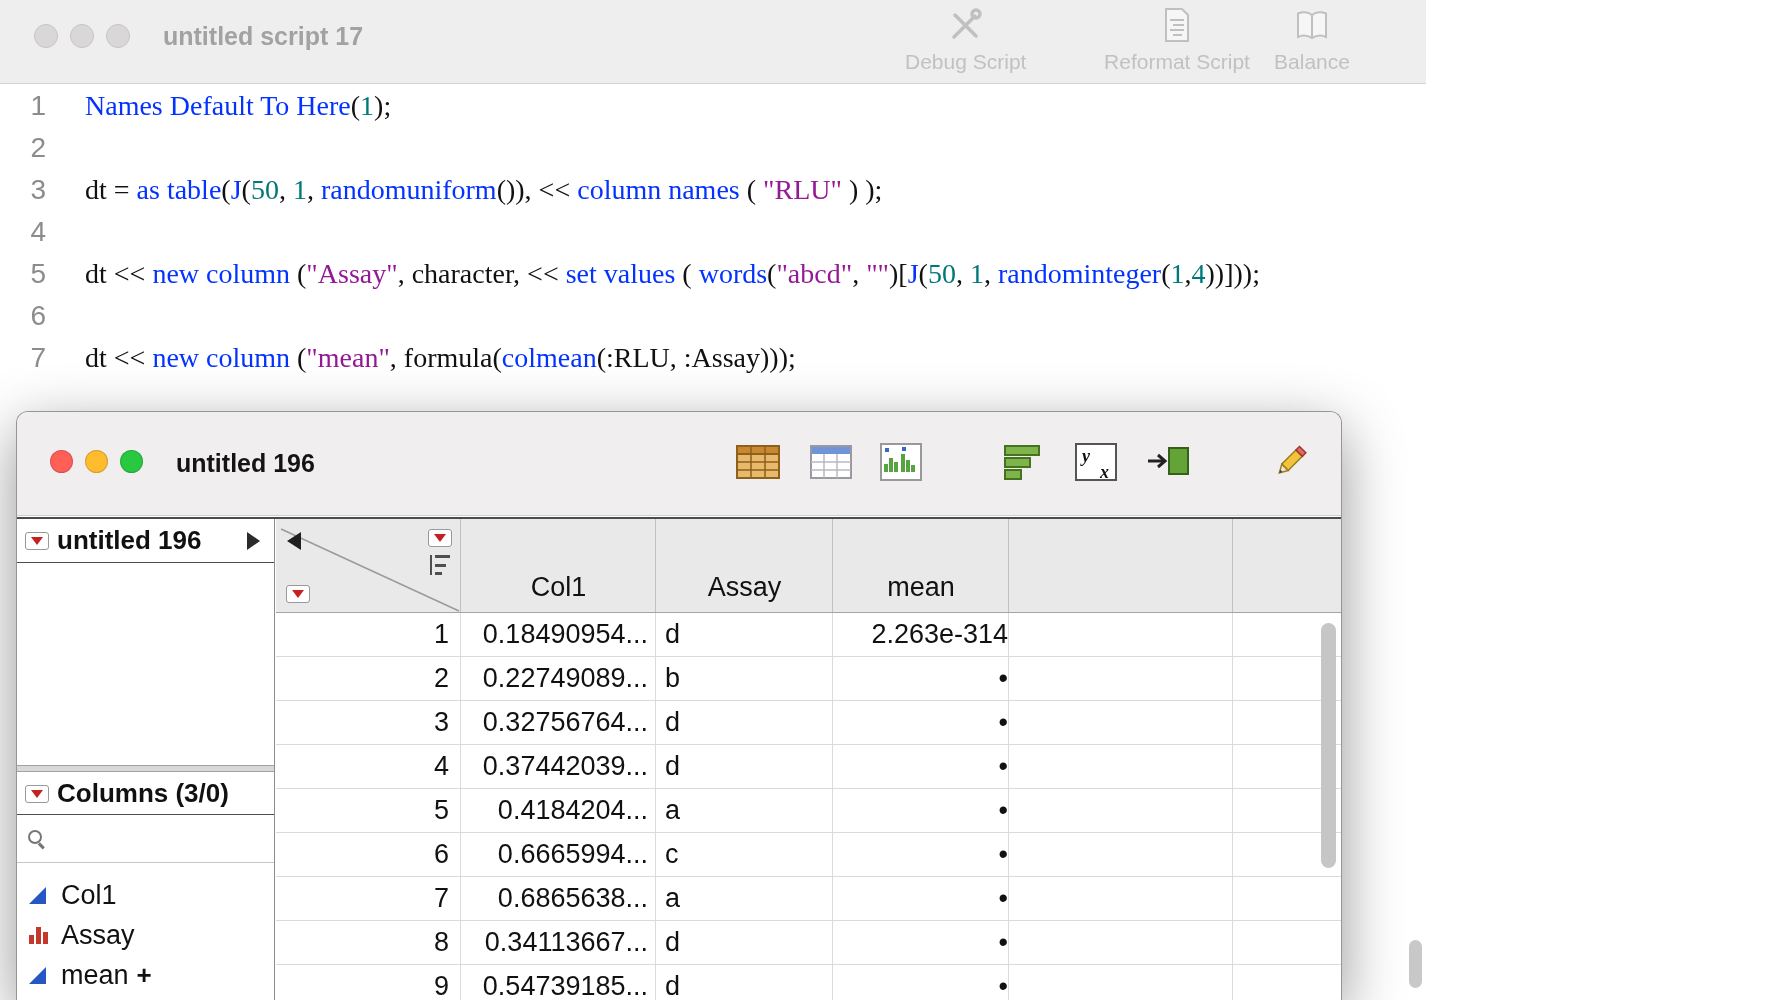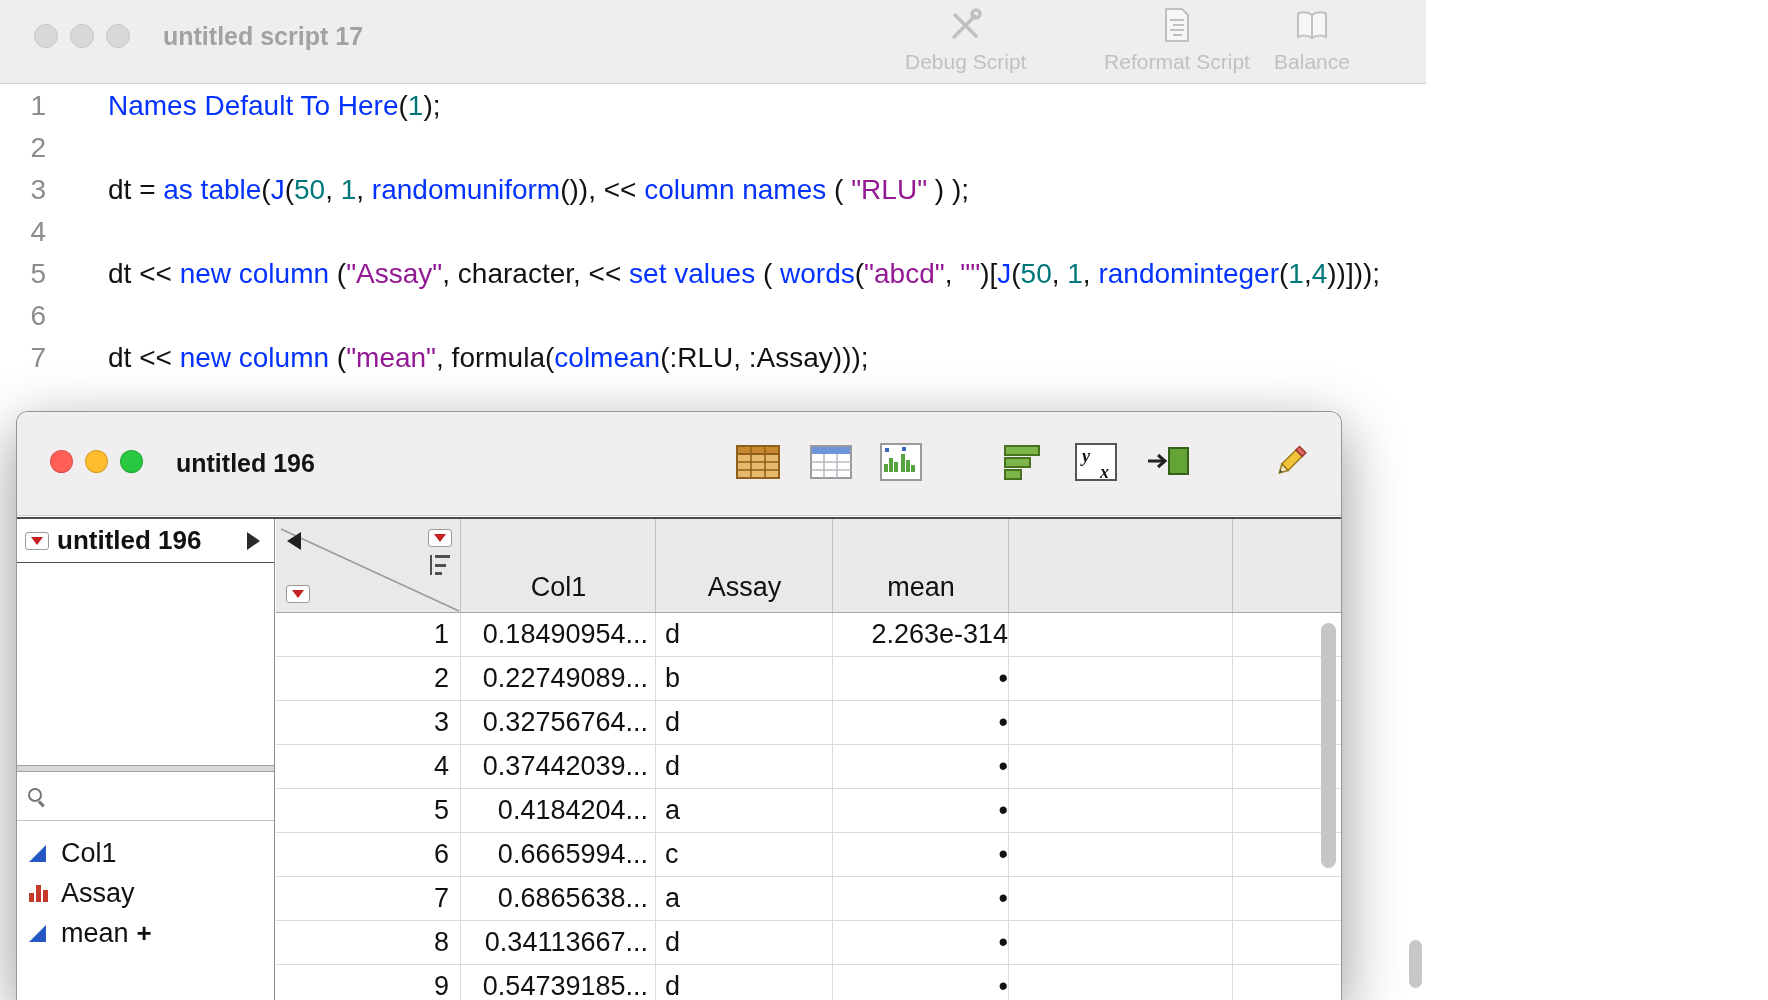--- a/index.html
+++ b/index.html
@@ -18,21 +18,21 @@
   .tb-label { font-size: 21px; color: #c2c1c2; margin-top: 6px; white-space: nowrap; }
   .tb-run { left: 780px; width: 100px; }
   .tb-debug { left: 905px; width: 120px; }
   .tb-reformat { left: 1102px; width: 150px; }
   .tb-balance { left: 1262px; width: 100px; }
   .tb-import { left: 1420px; width: 152px; }
 
   .code-area { position: absolute; left: 0; top: 85px; width: 100%; }
   .code-line { display: flex; height: 42px; align-items: center; font-size: 28px; }
   .line-num { width: 46px; text-align: right; color: #8d8c8d; flex: none; }
-  .code-text { margin-left: 62px; white-space: pre; }
+  .code-text { margin-left: 39px; white-space: pre; font-family: Liberation Serif, serif; }
   .seg-kw  { color: #0433ff; }
   .seg-num { color: #00787a; }
   .seg-str { color: #931a94; }
   .seg-pl  { color: #111111; }
   .script-scroll-thumb { position: absolute; right: 4px; top: 940px; width: 13px; height: 48px;
     background: #c9c8c9; border-radius: 7px; }
 
   
   .table-window { position: absolute; left: 16px; top: 411px; width: 1326px; height: 589px;
     background: #fff; border: 1px solid #979697; border-bottom: none;
@@ -304,20 +304,26 @@
           <span class="rt-btn">
             <span class="rt-tri"></span>
           </span>
           <span class="panel-title">untitled 196</span>
           <span class="play-tri"></span>
         </div>
 
         <div class="splitter"></div>
 
         <div class="p2">
+          <div class="panel-header">
+            <span class="rt-btn">
+              <span class="rt-tri"></span>
+            </span>
+            <span class="panel-title">Columns (3/0)</span>
+          </div>
 
           <div class="search-row">
             <span class="mag"></span>
             <input class="col-search" style="">
           </div>
 
           <div class="col-list">
             <div class="col-item">
               <span class="icon-slot">
                   <span class="cont-icon"></span>

